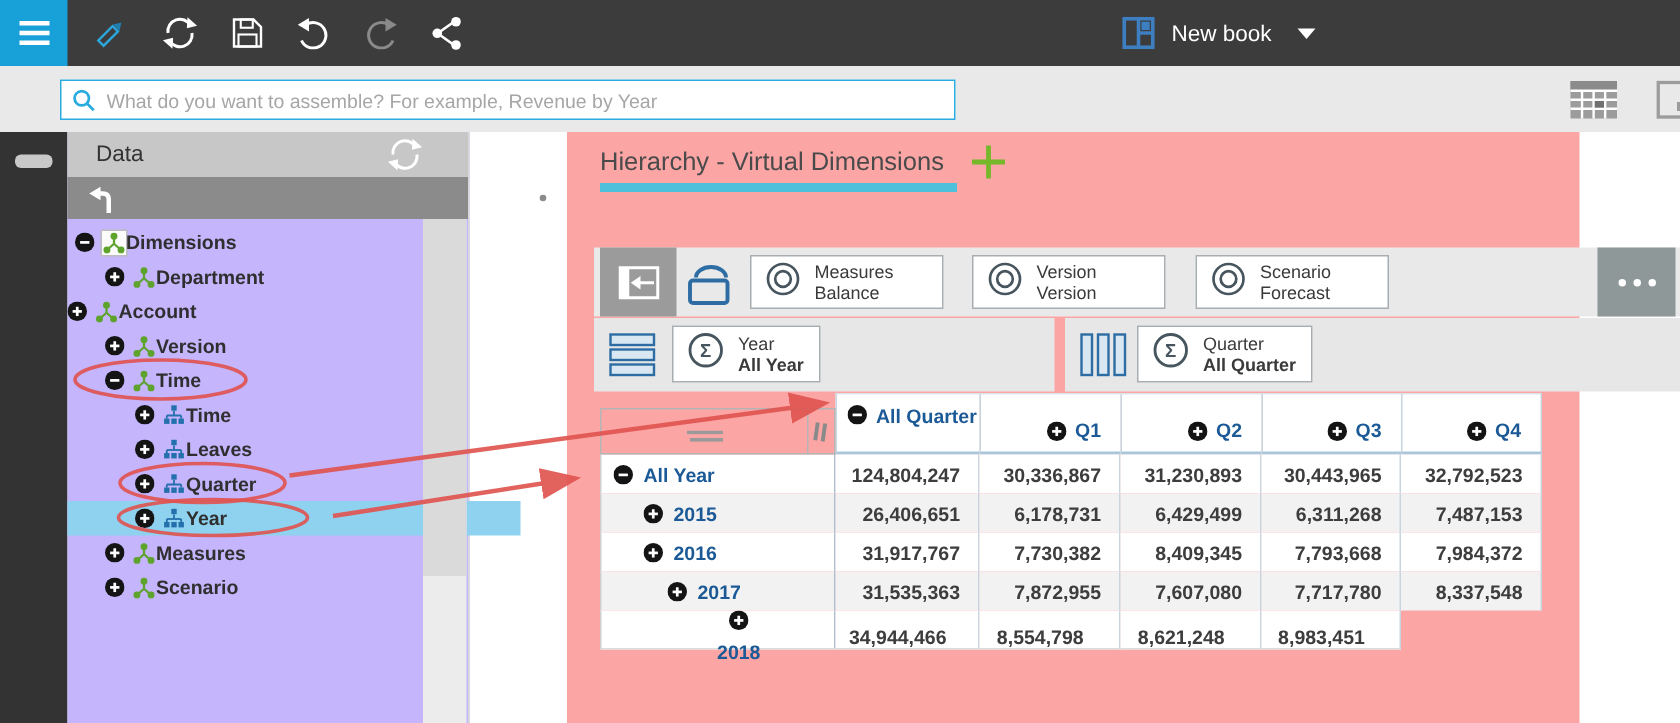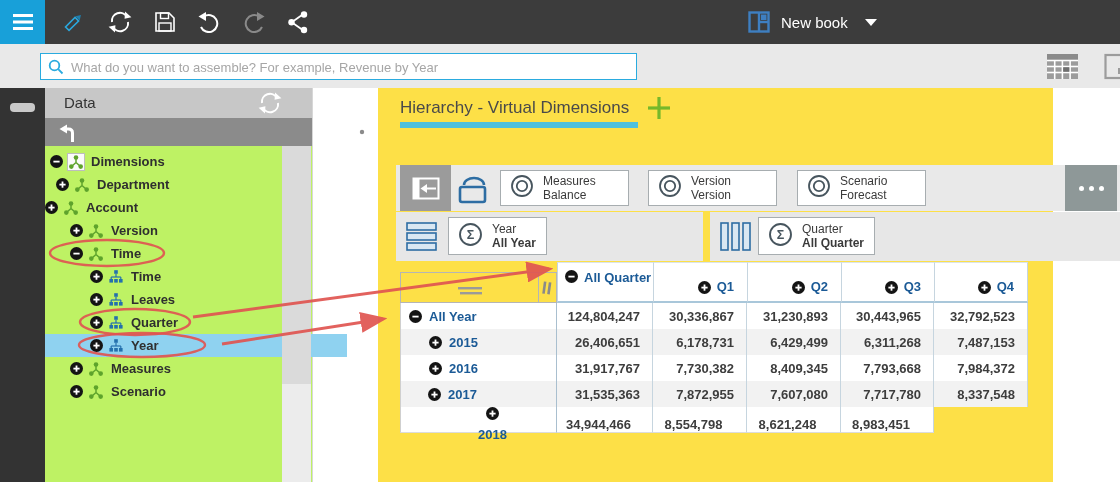--- a/index.html
+++ b/index.html
@@ -20,38 +20,38 @@
   .search-wrap{position:absolute;left:40px;top:9px;width:597px;height:27px;background:#fff;border:1px solid #2aabdf;box-sizing:border-box;}
   .mag{position:absolute;left:7px;top:5px;}
   .search-input{position:absolute;left:28px;top:0;width:560px;height:25px;border:none;outline:none;font-family:"Liberation Sans",sans-serif;font-size:13px;color:#555;background:transparent;}
   .search-input::placeholder{color:#a6a6a6;}
   .cal{position:absolute;left:1046px;top:8px;}
   .clipicon{position:absolute;left:1104px;top:9px;}
   
   .rail{position:absolute;left:0;top:88px;width:45px;height:394px;background:#333;}
   .rail-handle{position:absolute;left:10px;top:15px;width:25px;height:9px;background:#c9c9c9;border-radius:4px;cursor:pointer;}
   
-  .data-panel{position:absolute;left:45px;top:88px;width:268px;height:394px;background:#bef264;border-right:1px solid #d7d7d7;box-sizing:border-box;}
+  .data-panel{position:absolute;left:45px;top:88px;width:268px;height:394px;background:#c4b5fd;border-right:1px solid #d7d7d7;box-sizing:border-box;}
   .dp-header{position:absolute;left:0;top:0;width:100%;height:30px;background:#c7c7c7;}
   .dp-title{position:absolute;left:19px;top:6px;font-size:15px;color:#333;}
   .dph-icon{position:absolute;top:3px;}
   .i-refresh{left:213px}.i-bookmark{left:280px}.i-clock{left:301px}
   .dp-subheader{position:absolute;left:0;top:30px;width:100%;height:28px;background:#8b8b8b;}
   .i-back{position:absolute;left:13px;top:4px;}
   .i-gear{position:absolute;left:306px;top:3px;}
   .dp-tree{position:absolute;left:0;top:58px;width:302px;bottom:0;padding-top:4px;box-sizing:border-box;}
   .tree-row{height:23px;display:flex;align-items:center;cursor:pointer;}
   .tree-row.selected{background:#8fd2f0;}
   .tree-icon{margin-left:5px;display:flex;}
   .tree-icon.boxed{background:#fbfbfb;outline:1px solid #bdbdbd;}
-  .tree-label{font-size:13px;font-weight:bold;color:#2f2f2f;margin-left:7px;}
+  .tree-label{font-size:13px;font-weight:bold;color:#2f2f2f;}
   .dp-scroll{position:absolute;right:1px;top:58px;width:29px;bottom:0;background:#ececec;}
   .dp-scroll .thumb{margin:0 auto;width:29px;height:238px;background:#dadada;}
   
-  .main{position:absolute;left:378px;top:88px;width:675px;height:394px;background:#fde047;}
+  .main{position:absolute;left:378px;top:88px;width:675px;height:394px;background:#fca5a5;}
   .tab-title{position:absolute;left:22px;top:10px;font-size:17px;color:#4a4a4a;}
   .tab-underline{position:absolute;left:22px;top:34px;width:238px;height:6px;background:#4fc0dc;}
   .add-tab{position:absolute;left:268px;top:7px;cursor:pointer;}
   .filter-row{position:absolute;left:18px;top:77px;width:724px;height:46px;background:#e9e9e9;}
   .collapse-btn{position:absolute;left:4px;top:0;width:51px;height:46px;background:#9b9b9b;display:flex;align-items:center;justify-content:center;cursor:pointer;}
   .cube{position:absolute;left:60px;top:7px;}
   .chip{position:absolute;top:5px;height:36px;background:#fff;border:1px solid #a7adb0;box-sizing:border-box;
         display:flex;align-items:center;gap:8px;padding:0 8px;cursor:pointer;}
   .chip .chip-txt{display:flex;flex-direction:column;font-size:12px;line-height:14px;color:#3a3a3a;}
   .chip.c0{left:104px;width:129px;} .chip.c1{left:252px;width:129px;} .chip.c2{left:401px;width:129px;}
@@ -249,21 +249,21 @@
                 <line x1="8" y1="8.5" x2="3.5" y2="12.5"></line>
                 <line x1="8" y1="8.5" x2="12.5" y2="12.5"></line>
               </g>
               <circle cx="8" cy="3.5" r="2.3" fill="#5ea32c"></circle>
               <circle cx="3.3" cy="12.6" r="2.3" fill="#5ea32c"></circle>
               <circle cx="12.7" cy="12.6" r="2.3" fill="#5ea32c"></circle>
             </svg>
           </span>
           <span class="tree-label">Dimensions</span>
         </div>
-        <div class="tree-row" style="padding-left:11px">
+        <div class="tree-row" style="padding-left:25px">
           <span class="exp">
             <svg width="13" height="13">
               <circle cx="6.5" cy="6.5" r="6.5" fill="#141414"></circle>
               <rect x="3.4" y="5.7" width="6.2" height="1.8" fill="#fff"></rect>
               <rect x="5.6" y="3.5" width="1.8" height="6.2" fill="#fff"></rect>
             </svg>
           </span>
           <span class="tree-icon">
             <svg width="16" height="16">
               <g stroke="#5ea32c" stroke-width="1.5">
@@ -710,21 +710,21 @@
               <rect x="5.6" y="3.5" width="1.8" height="6.2" fill="#fff"></rect>
             </svg>
           </span>
           <span>2016</span>
         </div>
         <div class="vcell">31,917,767</div>
         <div class="vcell">7,730,382</div>
         <div class="vcell">8,409,345</div>
         <div class="vcell">7,793,668</div>
         <div class="vcell">7,984,372</div>
-        <div class="rlabel alt" style="padding-left:27px">
+        <div class="rlabel alt" style="padding-left:44px">
           <span class="exp">
             <svg width="13" height="13">
               <circle cx="6.5" cy="6.5" r="6.5" fill="#141414"></circle>
               <rect x="3.4" y="5.7" width="6.2" height="1.8" fill="#fff"></rect>
               <rect x="5.6" y="3.5" width="1.8" height="6.2" fill="#fff"></rect>
             </svg>
           </span>
           <span>2017</span>
         </div>
         <div class="vcell alt">31,535,363</div>

